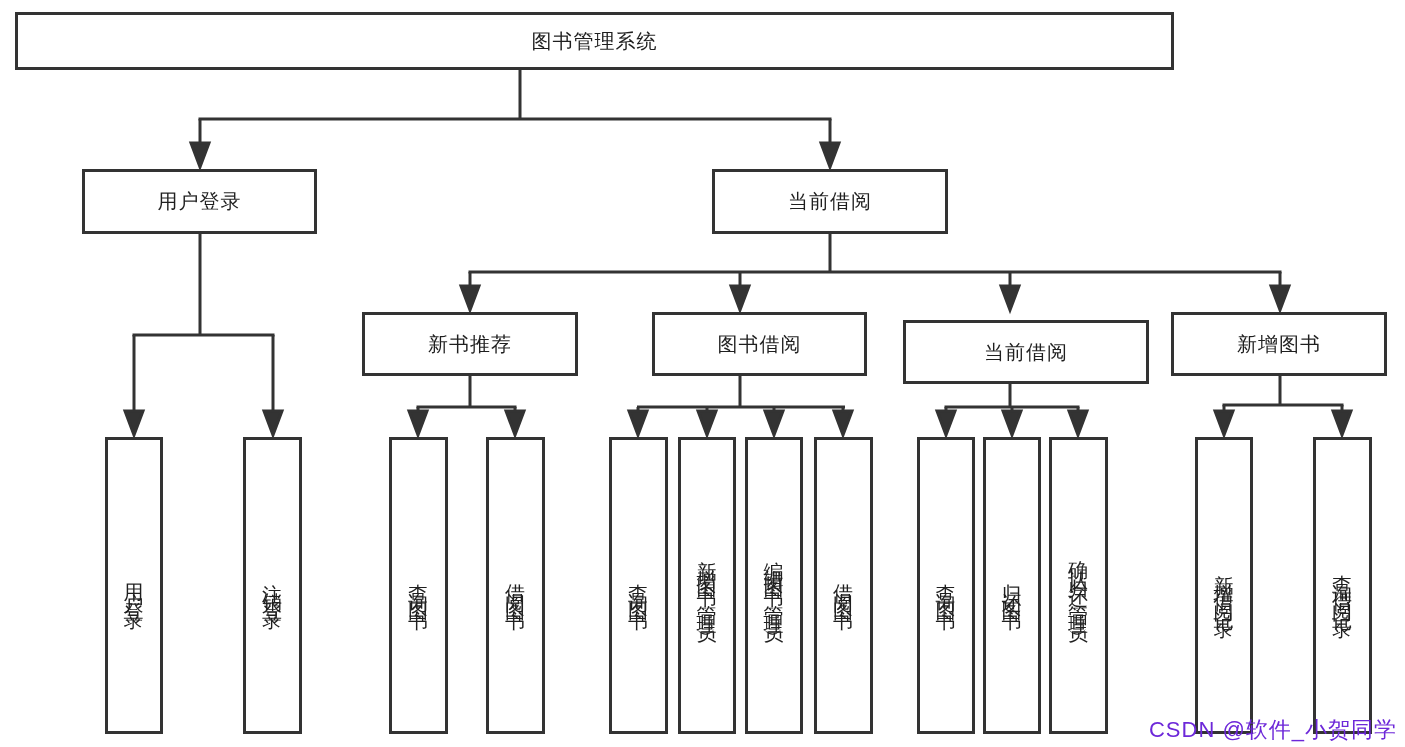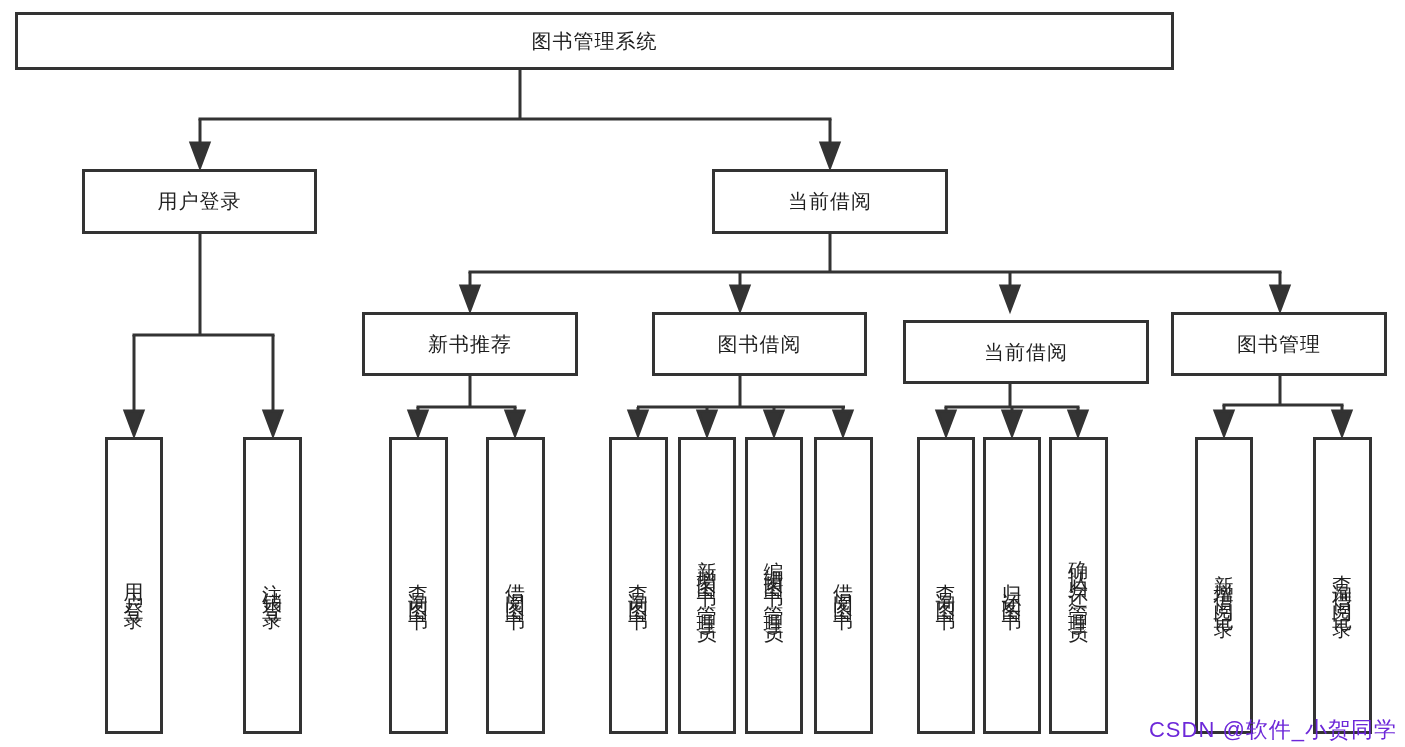--- a/index.html
+++ b/index.html
@@ -125,21 +125,21 @@
   </svg>
 
   <div class="node" style="left:15px; top:12px; width:1159px; height:58px;">图书管理系统</div>
 
   <div class="node" style="left:82px; top:169px; width:235px; height:65px;">用户登录</div>
   <div class="node" style="left:712px; top:169px; width:236px; height:65px;">当前借阅</div>
 
   <div class="node" style="left:362px; top:312px; width:216px; height:64px;text-align:center;">新书推荐</div>
   <div class="node" style="left:652px; top:312px; width:215px; height:64px;">图书借阅</div>
   <div class="node" style="left:903px; top:320px; width:246px; height:64px;text-align:center;">当前借阅</div>
-  <div class="node" style="left:1171px; top:312px; width:216px; height:64px;">图书管理</div>
+  <div class="node" style="left:1171px; top:312px; width:216px; height:64px;">新增图书</div>
 
   <div class="node v" style="left:105px; top:437px; width:58px; height:297px;">用户登录</div>
   <div class="node v" style="left:243px; top:437px; width:59px; height:297px;">注销登录</div>
 
   <div class="node v" style="left:389px; top:437px; width:59px; height:297px;">查询图书</div>
   <div class="node v" style="left:486px; top:437px; width:59px; height:297px;">借阅图书</div>
 
   <div class="node v" style="left:609px; top:437px; width:59px; height:297px;">查询图书</div>
   <div class="node v" style="left:678px; top:437px; width:58px; height:297px;">新增图书（管理员）</div>
   <div class="node v" style="left:745px; top:437px; width:58px; height:297px;">编辑图书（管理员）</div>

